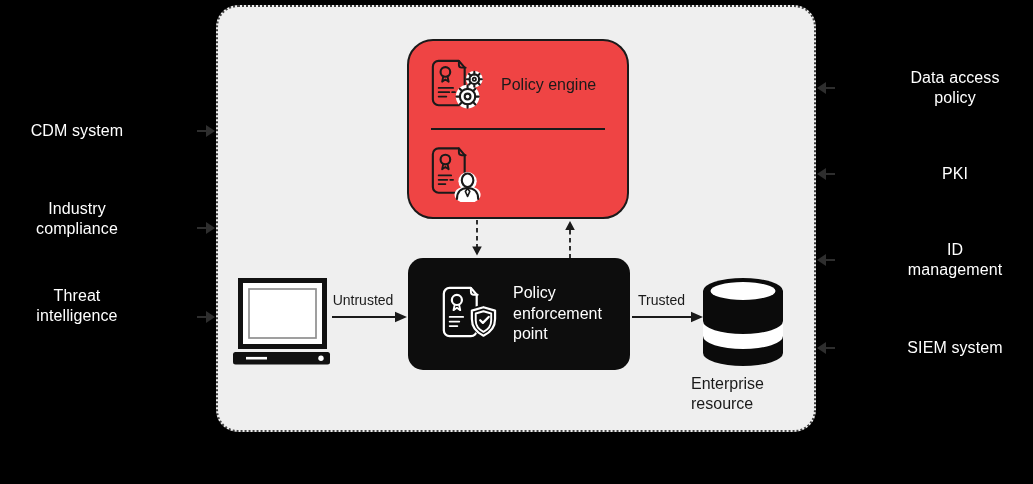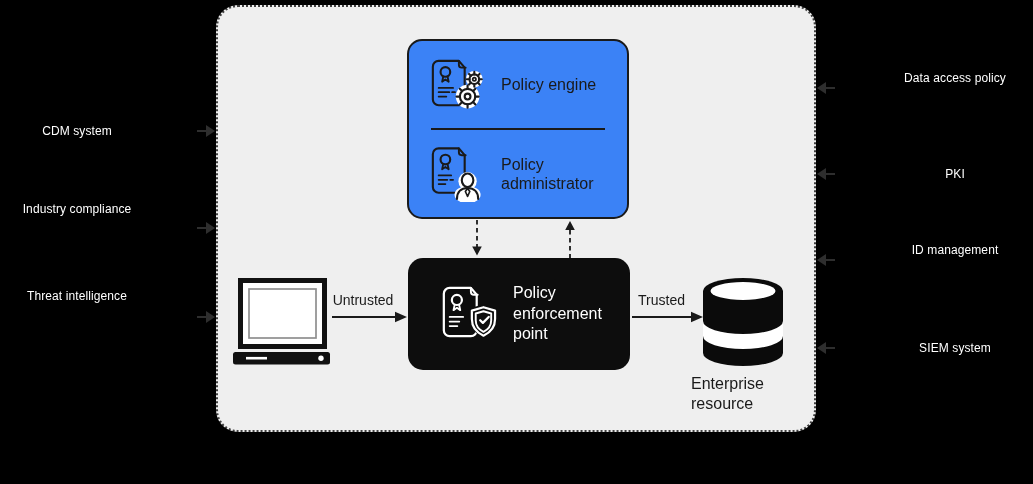--- a/index.html
+++ b/index.html
@@ -6,37 +6,37 @@
   .page{
     position:relative;width:1033px;height:484px;background:#000;overflow:hidden;
     font-family:"Liberation Sans", sans-serif;color:#1a1a1a;
   }
   .panel{
     position:absolute;left:216px;top:5px;width:600px;height:427px;box-sizing:border-box;
     background:#efefef;border:2px dotted #3f3f3f;border-radius:22px;
   }
   
   .side-label{
-    position:absolute;color:#ffffff;font-size:12px;line-height:20px;text-align:center;
+    position:absolute;color:#ffffff;font-size:16px;line-height:20px;text-align:center;
     letter-spacing:0.1px;
   }
   .side-label.left{left:17px;width:120px;}
   .side-label.right{left:899px;width:112px;}
   
   .faint-arrow{position:absolute;width:18px;height:12px;}
   .faint-arrow .stub{position:absolute;top:5px;width:9px;height:2px;background:#2e2e2e;}
   .faint-arrow.to-right .stub{left:0;}
   .faint-arrow.to-left .stub{right:0;}
   .faint-arrow .head{position:absolute;top:0;width:0;height:0;border-top:6px solid transparent;border-bottom:6px solid transparent;}
   .faint-arrow.to-right .head{left:9px;border-left:9px solid #2e2e2e;}
   .faint-arrow.to-left .head{right:9px;border-right:9px solid #2e2e2e;}
   
   .policy-box{
     position:absolute;left:407px;top:39px;width:222px;height:180px;box-sizing:border-box;
-    background:#3b82f6;border:2.5px solid #1a1a1a;border-radius:15px;
+    background:#ef4444;border:2.5px solid #1a1a1a;border-radius:26px;
     display:flex;flex-direction:column;
   }
   .policy-row{flex:1;display:flex;align-items:center;padding-left:20px;gap:18px;}
   .policy-row .label{font-size:16px;line-height:19px;color:#1a1a1a;width:118px;}
   .policy-divider{height:0;border-top:2px solid #1a1a1a;margin:0 22px;}
   
   .pep-box{
     position:absolute;left:408px;top:258px;width:222px;height:112px;box-sizing:border-box;
     background:#0d0d0d;border-radius:15px;display:flex;align-items:center;padding-left:31px;gap:16px;
   }
@@ -126,21 +126,20 @@
           <circle cx="17" cy="14.5" r="5"></circle>
           <path d="M14.8,19.2 L13.6,24.6 17,22.3 20.4,24.6 19.2,19.2" stroke-width="1.9"></path>
           <path d="M10,31 h13 M10,35.5 h9 M22,35.5 h3 M10,40 h7" stroke-width="1.8"></path>
           <circle cx="40" cy="37" r="9.5" fill="#ffffff" stroke="none"></circle>
           <ellipse cx="40" cy="51" rx="13.5" ry="9" fill="#ffffff" stroke="none"></ellipse>
           <ellipse cx="40" cy="36" rx="6" ry="7"></ellipse>
           <path d="M29,55.5 c0,-7.5 4.5,-11.5 11,-11.5 s11,4 11,11.5"></path>
           <path d="M40,44.5 l-2.3,3.2 2.3,5 2.3,-5 z" stroke-width="1.7"></path>
         </svg>
       </span>
-      <span class="label">Policy administrator</span>
     </div>
   </div>
 
   <svg class="abs" style="left:469px;top:220px" width="16" height="37">
     <line x1="8" y1="0" x2="8" y2="27" stroke="#1a1a1a" stroke-width="1.8" stroke-dasharray="4.5,3.5"></line>
     <polygon points="3.2,26.5 12.8,26.5 8,35.5" fill="#1a1a1a"></polygon>
   </svg>
   <svg class="abs" style="left:562px;top:220px" width="16" height="38">
     <polygon points="3.2,10 12.8,10 8,1" fill="#1a1a1a"></polygon>
     <line x1="8" y1="10" x2="8" y2="38" stroke="#1a1a1a" stroke-width="1.8" stroke-dasharray="4.5,3.5"></line>

